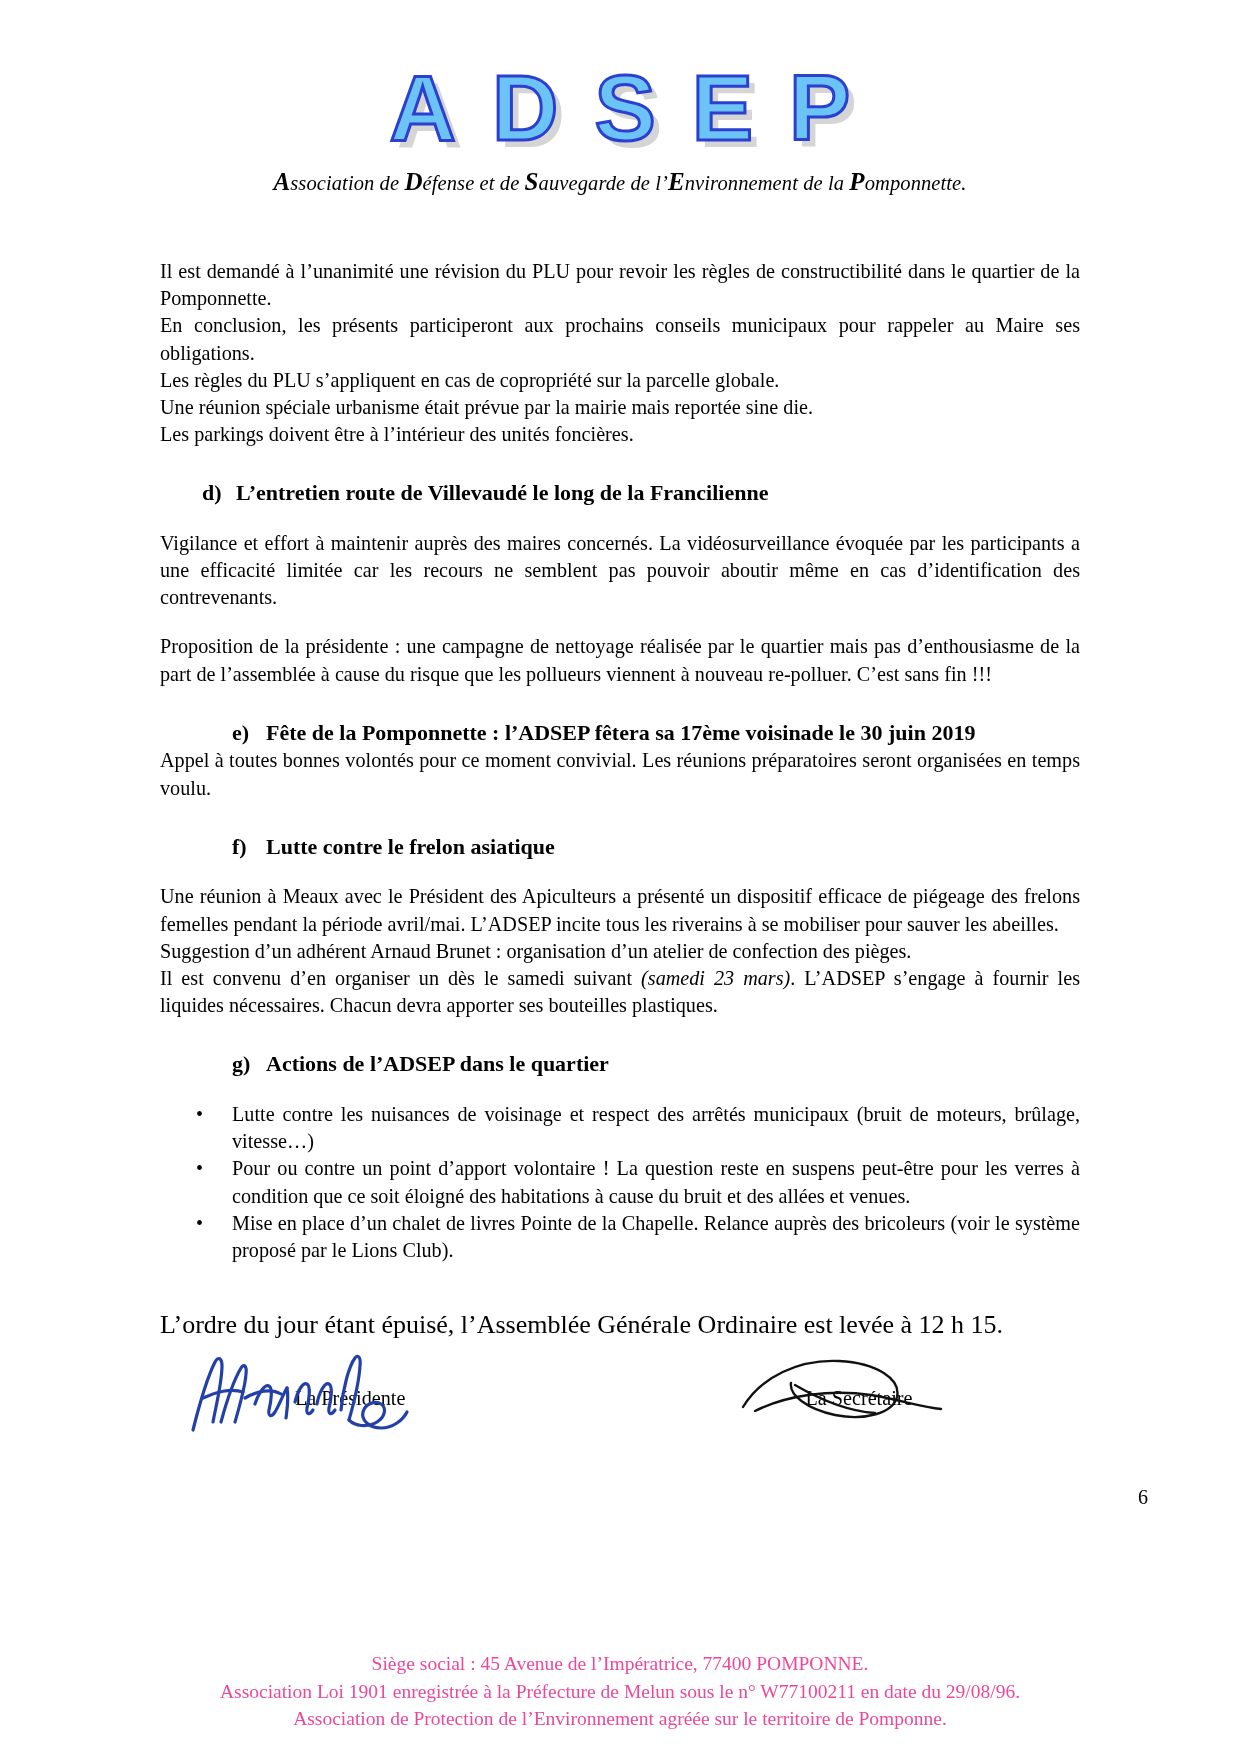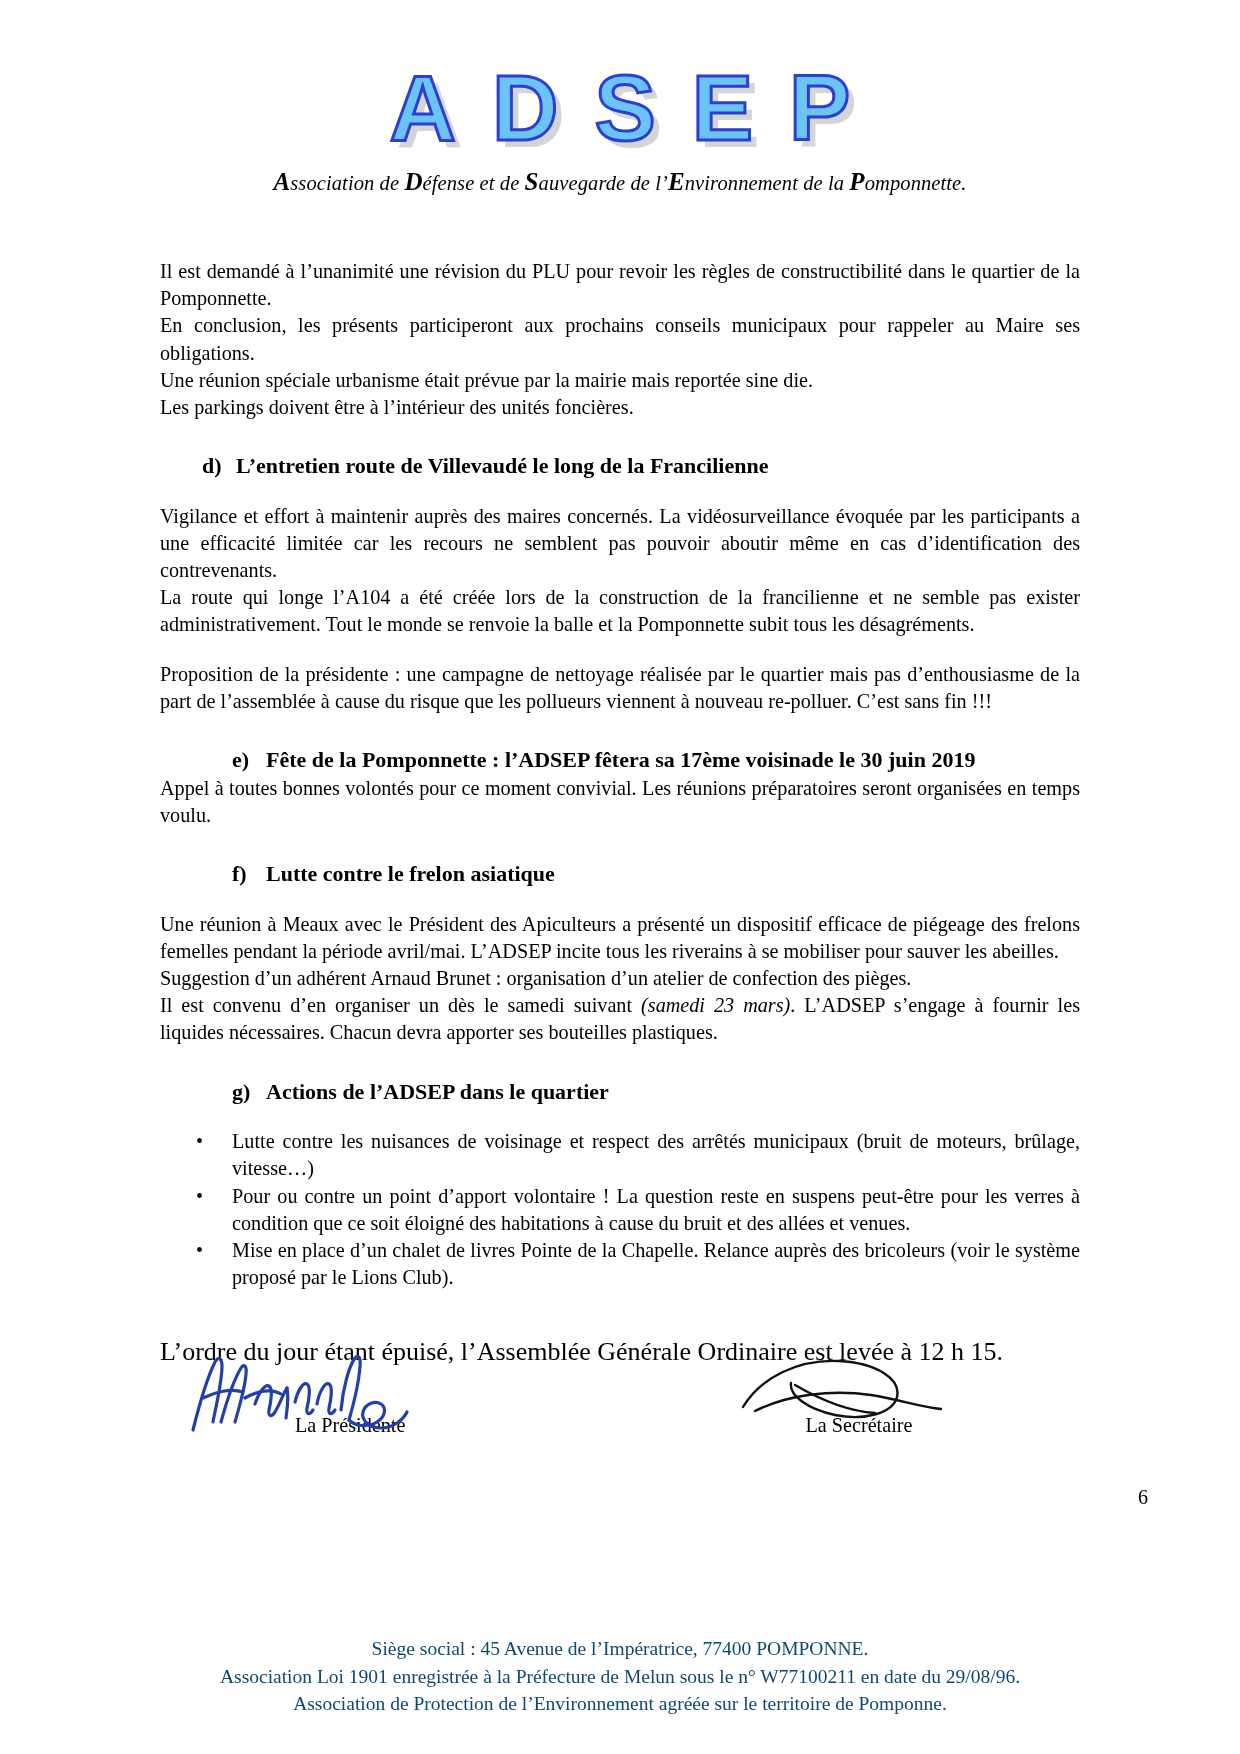--- a/index.html
+++ b/index.html
@@ -145,23 +145,23 @@
   .pagenum {
     position: absolute;
     right: 92px;
     top: 1486px;
     font-size: 20px;
   }
   .footer {
     position: absolute;
     left: 0;
     right: 0;
-    bottom: 36px;
+    bottom: 21px;
     text-align: center;
-    color: #0c4a6e;
+    color: #ec4899;
     font-size: 19.5px;
     line-height: 1.42;
   }
   .footer div { white-space: nowrap; }
 </style>
 </head>
 <body>
 
 <div class="page">
 
@@ -169,33 +169,33 @@
     <div class="logo">ADSEP</div>
     <div class="subtitle">
       <span><span class="cap">A</span><span>ssociation de </span><span class="cap">D</span><span>éfense et de </span><span class="cap">S</span><span>auvegarde de l’</span><span class="cap">E</span><span>nvironnement de la </span><span class="cap">P</span><span>omponnette.</span></span>
     </div>
   </div>
 
   <div class="body">
 
     <p class="j">Il est demandé à l’unanimité une révision du PLU pour revoir les règles de constructibilité dans le quartier de la Pomponnette.</p>
     <p class="j">En conclusion, les présents participeront aux prochains conseils municipaux pour rappeler au Maire ses obligations.</p>
+    <p class="l">Les règles du PLU s’appliquent en cas de copropriété sur la parcelle globale.</p>
     <p class="l">Une réunion spéciale urbanisme était prévue par la mairie mais reportée sine die.</p>
     <p class="l">Les parkings doivent être à l’intérieur des unités foncières.</p>
 
     <div class="gap-l"></div>
 
     <h3 class="sect">
       <span class="marker">d)</span><span>L’entretien route de Villevaudé le long de la Francilienne</span>
     </h3>
 
     <div class="gap-m"></div>
 
     <p class="j">Vigilance et effort à maintenir auprès des maires concernés. La vidéosurveillance évoquée par les participants a une efficacité limitée car les recours ne semblent pas pouvoir aboutir même en cas d’identification des contrevenants.</p>
-    <p class="j">La route qui longe l’A104 a été créée lors de la construction de la francilienne et ne semble pas exister administrativement. Tout le monde se renvoie la balle et la Pomponnette subit tous les désagréments.</p>
 
     <div class="gap-m"></div>
 
     <p class="j">Proposition de la présidente : une campagne de nettoyage réalisée par le quartier mais pas d’enthousiasme de la part de l’assemblée à cause du risque que les pollueurs viennent à nouveau re-polluer. C’est sans fin !!!</p>
 
     <div class="gap-l"></div>
 
     <h3 class="sect sect-e">
       <span class="marker">e)</span><span>Fête de la Pomponnette : l’ADSEP fêtera sa 17ème voisinade le 30 juin 2019</span>
     </h3>

